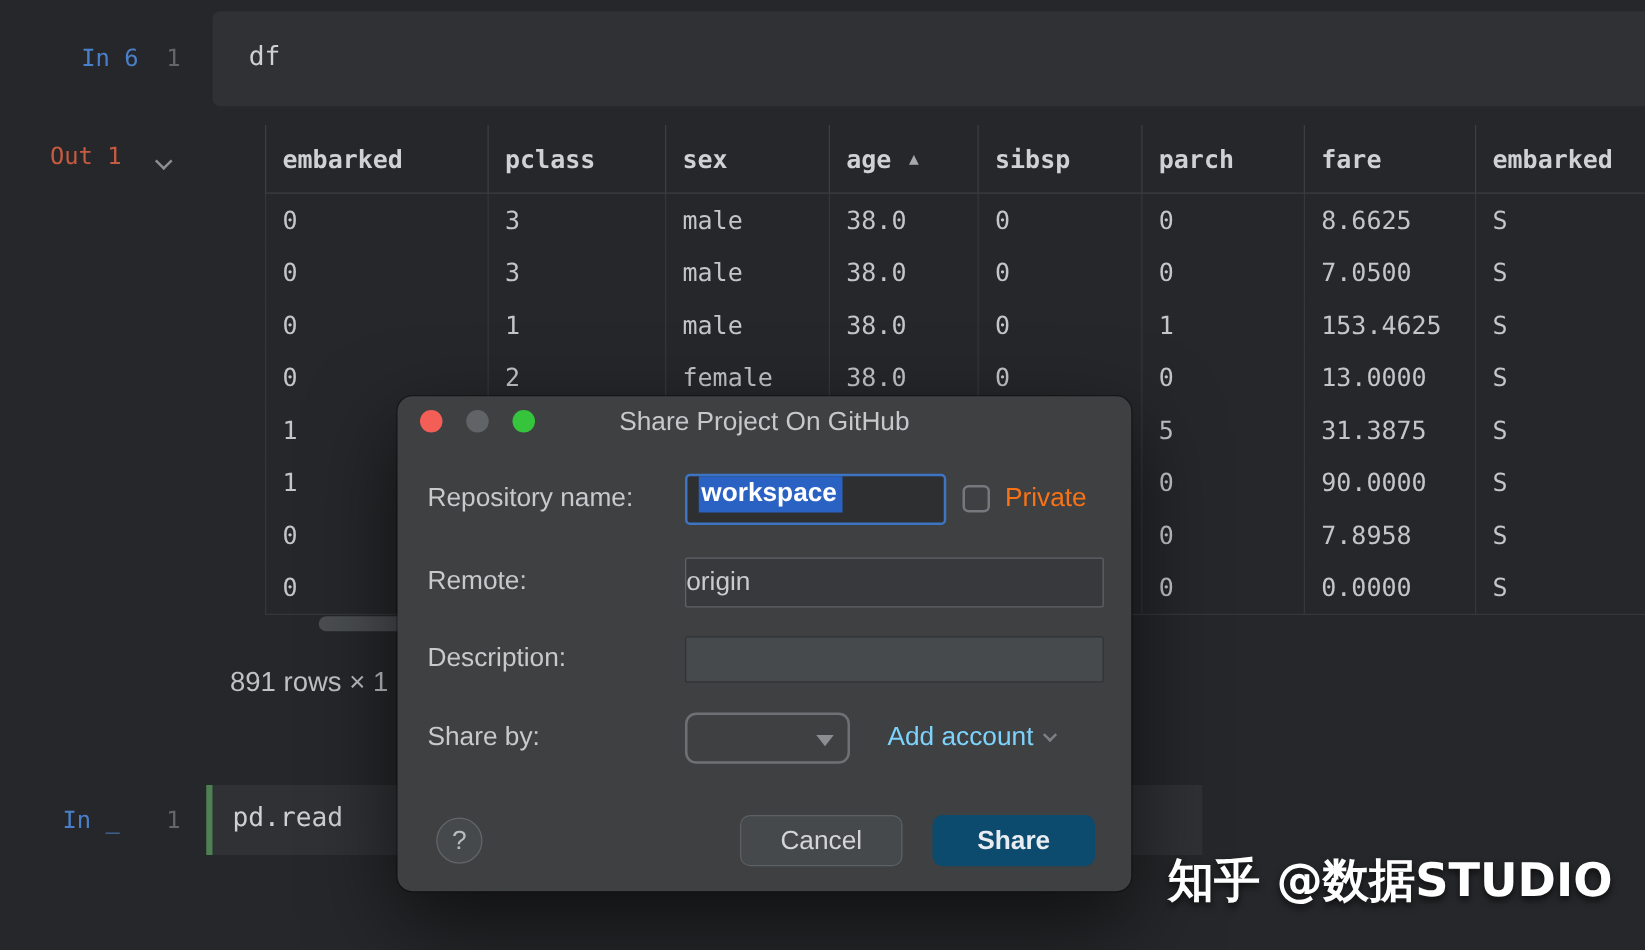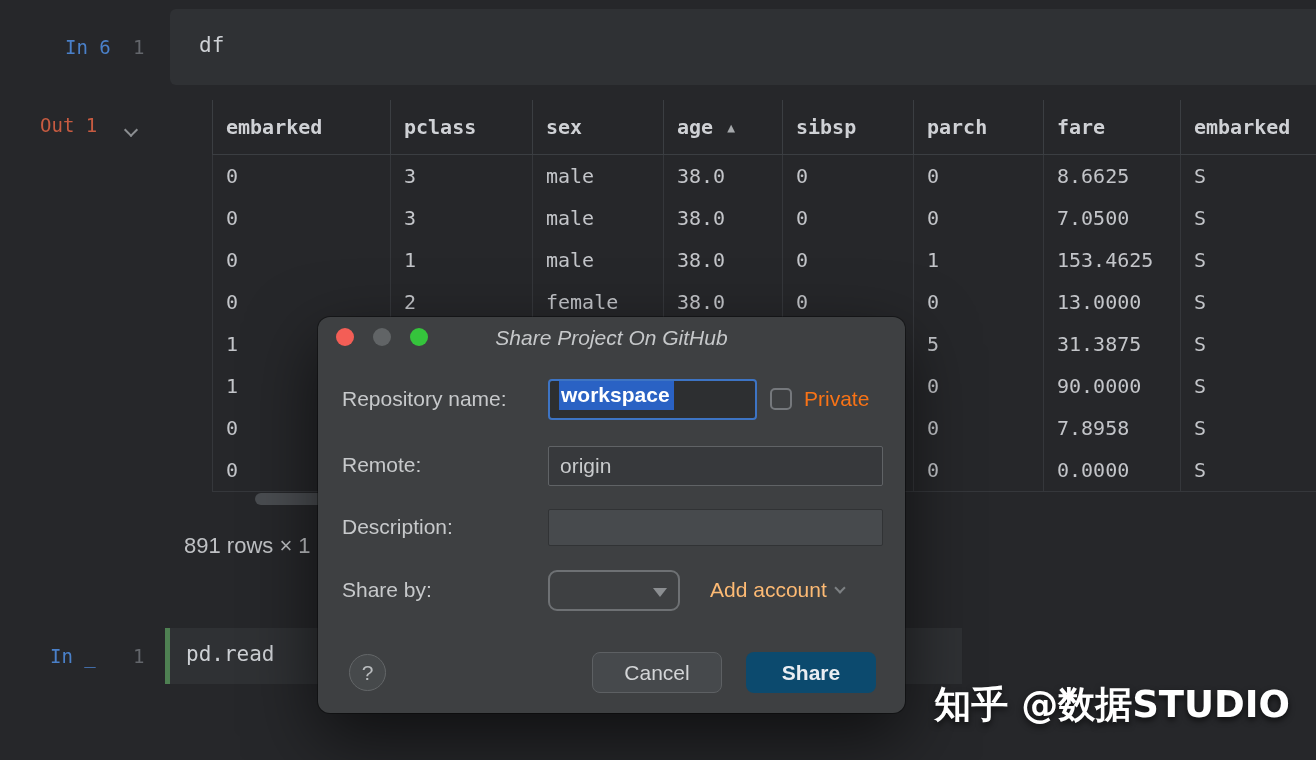--- a/index.html
+++ b/index.html
@@ -63,21 +63,21 @@
   .code-cell-bottom .code { position:absolute; left:16px; top:14px; font-size:21px; color:#cdd0d4; }
   .gutter-in-bottom { position:absolute; left:50px; top:645px; font-size:19px; color:#4a80c9; }
   .linenum-bottom  { position:absolute; left:133px; top:645px; font-size:19px; color:#63666b; }
 
   
   .dialog {
     position:absolute; left:318px; top:317px; width:587px; height:396px;
     background:#3e4042; border-radius:12px;
     box-shadow:0 25px 70px rgba(0,0,0,.6), 0 0 0 1px rgba(0,0,0,.35);
   }
-  .titlebar { position:absolute; left:0; top:0; width:100%; height:42px;font-style:italic; }
+  .titlebar { position:absolute; left:0; top:0; width:100%; height:42px; }
   .tl-dot { position:absolute; top:11px; width:18px; height:18px; border-radius:50%; }
   .dot-close { left:18px;  background:#f35e56; }
   .dot-min   { left:55px;  background:#616466; }
   .dot-zoom  { left:92px;  background:#35c43c; }
   .dlg-title {
     position:absolute; left:0; right:0; top:9px; text-align:center;
     font-size:21px; color:#c6c8ca;
   }
 
   .form-row { position:absolute; left:24px; right:24px; height:42px; }
@@ -90,21 +90,21 @@
   .input-focused {
     position:absolute; left:206px; top:0; width:209px; height:41px;
     background:#2d2f31; border:2px solid #3d74c4; border-radius:4px;
     display:flex; align-items:flex-start; padding-left:9px;
     font-size:21px; font-weight:700; color:#fff;
   }
   .input-focused .sel { background:#2a62c4; padding:2px 4px 3px 2px; }
 
   .txt-input {
     position:absolute; left:206px; width:335px; height:40px;
-    font-size:21px; color:#c9cbcd; padding-left:11px;
+    font-size:21px; color:#c9cbcd; 
     font-family:"Liberation Sans", sans-serif;
   }
   .input-remote { top:1px; background:#37393c; border:1px solid #606366; border-radius:2px; }
   .input-desc   { top:2px; height:37px; background:#474a4d; border:1px solid #313335; border-radius:2px; }
 
   .checkbox {
     position:absolute; left:428px; top:9px; width:22px; height:22px;
     border:2px solid #75787c; border-radius:5px; background:transparent;
   }
   .private-label { position:absolute; left:462px; top:8px; font-size:21px; color:#f97316; }
@@ -112,21 +112,21 @@
   .combo {
     position:absolute; left:206px; top:0; width:132px; height:41px;
     border:2px solid #6e7174; border-radius:9px; background:transparent;
   }
   .combo-arrow {
     position:absolute; right:11px; top:16px; width:0; height:0;
     border-left:7px solid transparent; border-right:7px solid transparent;
     border-top:9px solid #8b8e91;
   }
   .add-account {
-    position:absolute; left:368px; top:8px; font-size:21px; color:#fdba74;
+    position:absolute; left:368px; top:8px; font-size:21px; color:#7dd3fc;
     display:flex; align-items:center; gap:9px; cursor:pointer;
   }
   .add-account .chev { width:8px; height:8px; border-color:#7d8184; margin-top:-4px; }
 
   .dlg-footer { position:absolute; left:0; bottom:19px; width:100%; height:42px; }
   .help-btn {
     position:absolute; left:31px; top:2px; width:37px; height:37px; border-radius:50%;
     background:#46494b; border:1px solid #636668;
     display:flex; align-items:center; justify-content:center;
     font-size:21px; color:#b9bcbe;

